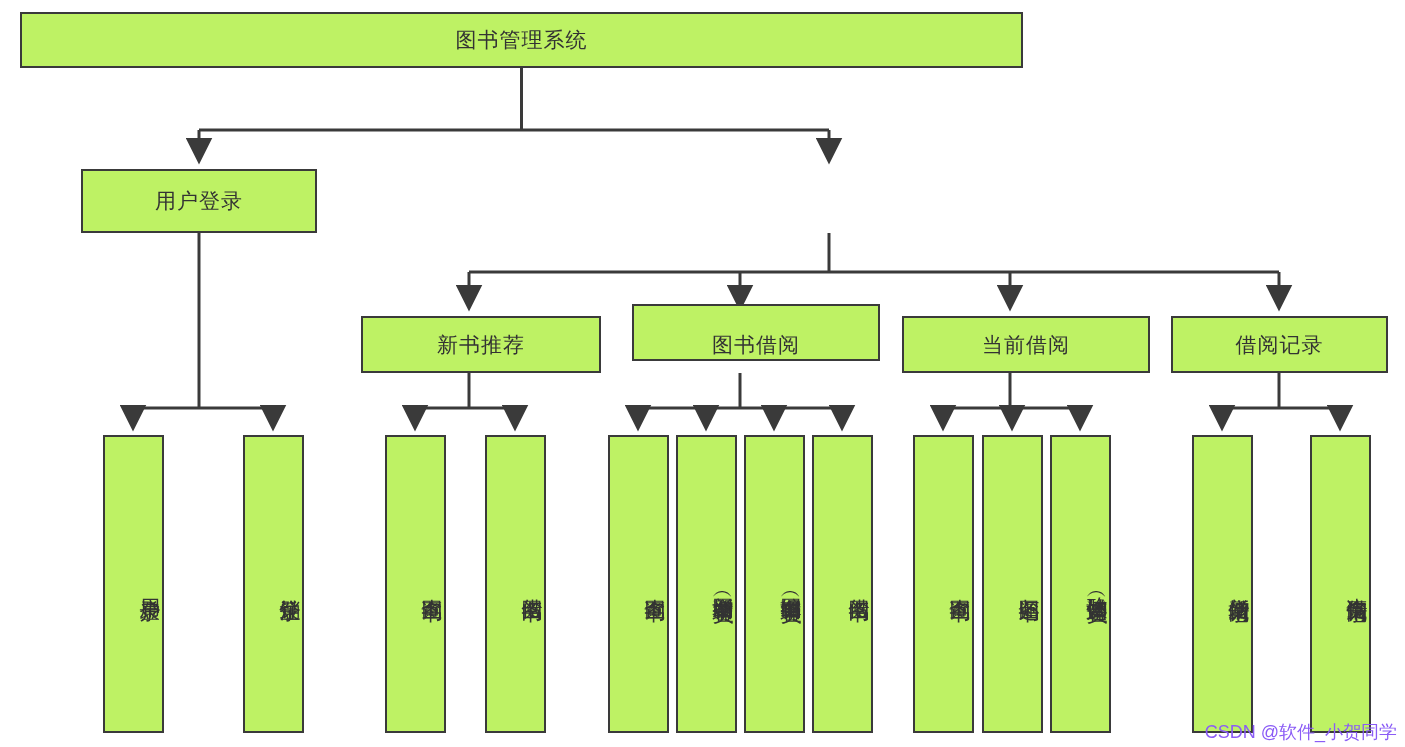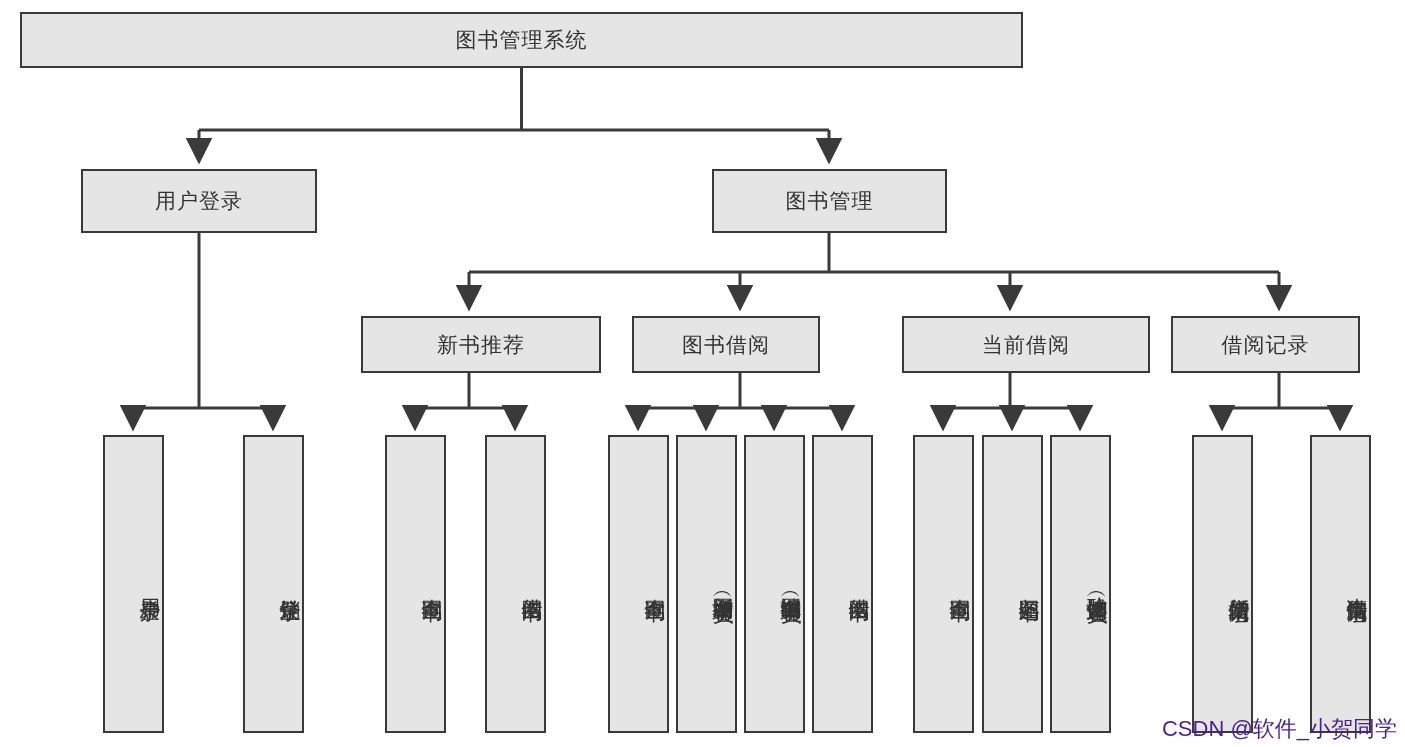--- a/index.html
+++ b/index.html
@@ -21,21 +21,21 @@
     position: absolute;
     left: 0;
     top: 0;
     width: 1405px;
     height: 747px;
   }
   .node-box {
     position: absolute;
     box-sizing: border-box;
     border: 2px solid #3a3a3a;
-    background: #e5e5e5;
+    background: #bef264;
     display: flex;
     align-items: center;
     justify-content: center;
     color: #333333;
     text-align: center;
   }
   .node-h {
     font-size: 21px;
     letter-spacing: 1px;
   }
@@ -52,22 +52,22 @@
   .node-v .vtext {
     writing-mode: vertical-rl;
     text-orientation: upright;
     white-space: normal;
     max-height: 100%;
   }
   #watermark {
     position: absolute;
     right: 8px;
     bottom: 3px;
-    font-size: 22px;
-    color: #4c1d95;
+    font-size: 18px;
+    color: #8b5cf6;
     white-space: nowrap;
     pointer-events: none;
   }
 </style>
 </head>
 <body>
 
 <div id="canvas">
 
   <svg id="diagram-svg" viewBox="0 0 1405 747">
@@ -120,34 +120,31 @@
     </g>
   </svg>
 
   <div class="node-box node-h" style="left:20px; top:12px; width:1003px; height:56px;">
     <span>图书管理系统</span>
   </div>
 
   <div class="node-box node-h" style="left:81px; top:169px; width:236px; height:64px;">
     <span>用户登录</span>
   </div>
-  <div class="node-box node-h" style="left:712px; top:169px; width:235px; height:64px;">
-    <span>图书管理</span>
-  </div>
 
   <div class="node-box node-h" style="left:361px; top:316px; width:240px; height:57px;">
     <span>新书推荐</span>
   </div>
-  <div class="node-box node-h" style="left:632px; top:316px; width:188px; height:57px;">
+  <div class="node-box node-h" style="left:632px; top:304px; width:248px; height:57px;align-items:flex-end;">
     <span>图书借阅</span>
   </div>
   <div class="node-box node-h" style="left:902px; top:316px; width:248px; height:57px;">
     <span>当前借阅</span>
   </div>
-  <div class="node-box node-h" style="left:1171px; top:316px; width:189px; height:57px;">
+  <div class="node-box node-h" style="left:1171px; top:316px; width:217px; height:57px;">
     <span>借阅记录</span>
   </div>
 
   <div class="node-box node-v" style="left:103px; top:435px; width:61px; height:298px;">
     <span class="vtext">用户登录</span>
   </div>
   <div class="node-box node-v" style="left:243px; top:435px; width:61px; height:298px;">
     <span class="vtext">注销登录</span>
   </div>
   <div class="node-box node-v" style="left:385px; top:435px; width:61px; height:298px;">

